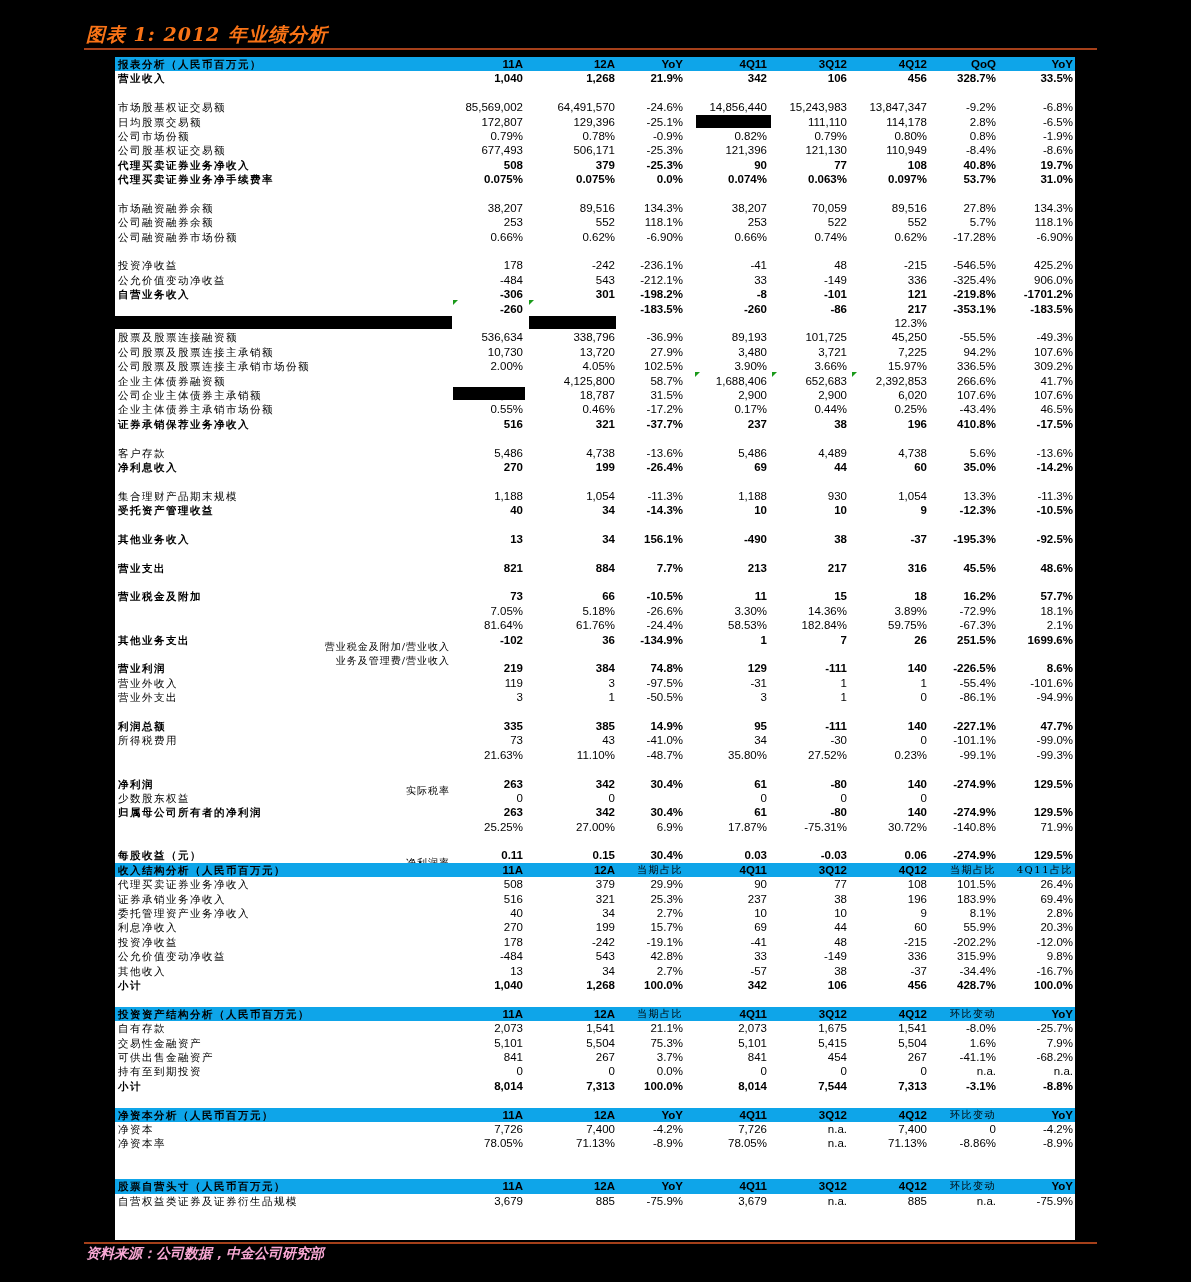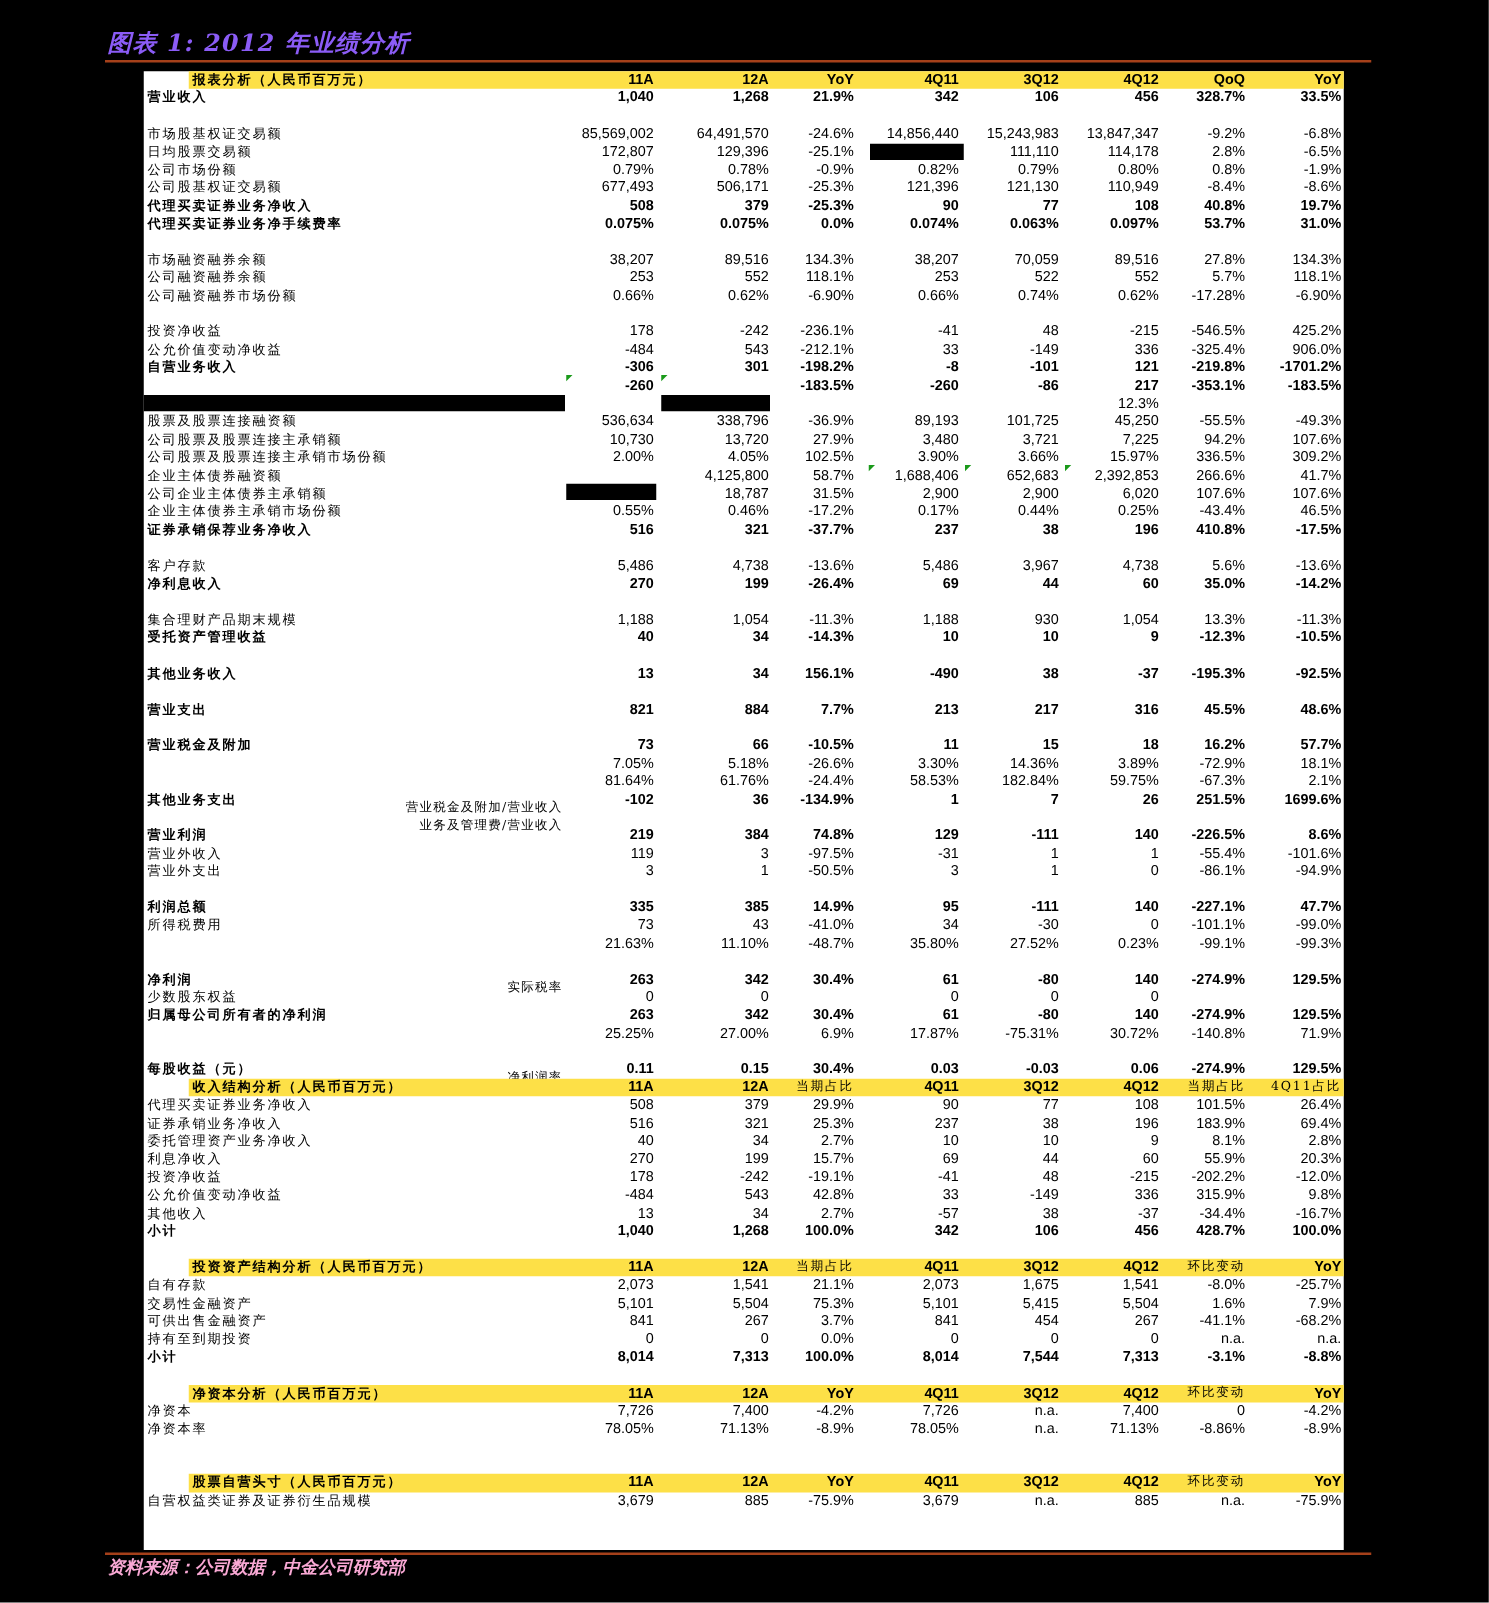--- a/index.html
+++ b/index.html
@@ -2,36 +2,36 @@
 <html><head>
 <meta charset="utf-8">
 <style>
   html, body { margin: 0; padding: 0; }
   body {
     width: 1191px; height: 1282px; background: #000; position: relative; overflow: hidden;
     font-family: "Liberation Sans", "DejaVu Sans", sans-serif;
   }
   .fig-title {
     position: absolute; left: 86px; top: 22px;
-    color: #8b5cf6; font-style: italic; font-weight: bold; font-size: 19px;
+    color: #f97316; font-style: italic; font-weight: bold; font-size: 19px;
     font-family: "DejaVu Serif", serif; letter-spacing: 1px;
   }
   .rule { position: absolute; left: 84px; width: 1013px; height: 2px; background: #a5401a; }
   .rule.top { top: 48px; }
   .rule.bottom { top: 1242px; }
   .source {
     position: absolute; left: 86px; top: 1245px;
     color: #f9a8d4; font-style: italic; font-weight: bold; font-size: 14px;
     font-family: "DejaVu Serif", serif;
   }
   .sheet {
     position: absolute; left: 115px; top: 57px; width: 960px; height: 1183px; background: #fff;
   }
   .row { position: relative; height: 14.4px; font-size: 11.5px; line-height: 14.4px; color: #000; }
-  .row.hdr { background: #fde047; font-weight: bold; margin-left: 36px; }
+  .row.hdr { background: #0ea5e9; font-weight: bold; }
   .row.bold { font-weight: bold; padding-left: 32px; }
   .row.gap { height: 14.4px; }
   .cell { position: absolute; top: 0; text-align: right; white-space: nowrap; }
   .lbl { left: 3px; text-align: left; font-family: "DejaVu Serif", serif; font-size: 10.5px; letter-spacing: 1.5px; }
   .sub { right: 625px; text-align: right; font-family: "DejaVu Serif", serif; font-size: 10px; letter-spacing: 1px; font-weight: normal; margin-top: 36px; }
   .hdr .lbl { font-weight: bold; }
   .c1 { right: 552px; } .c2 { right: 460px; } .c3 { right: 392px; }
   .c4 { right: 308px; } .c5 { right: 228px; } .c6 { right: 148px; }
   .c7 { right: 79px; } .c8 { right: 2px; }
   .zh { font-family: "DejaVu Serif", serif; font-size: 10px; letter-spacing: 1.5px; font-weight: normal; }
@@ -301,21 +301,21 @@
       <span class="cell c7">410.8%</span>
       <span class="cell c8">-17.5%</span>
     </div>
     <div class="row gap"></div>
     <div class="row">
       <span class="cell lbl">客户存款</span>
       <span class="cell c1">5,486</span>
       <span class="cell c2">4,738</span>
       <span class="cell c3">-13.6%</span>
       <span class="cell c4">5,486</span>
-      <span class="cell c5">3,967</span>
+      <span class="cell c5">4,489</span>
       <span class="cell c6">4,738</span>
       <span class="cell c7">5.6%</span>
       <span class="cell c8">-13.6%</span>
     </div>
     <div class="row bold">
       <span class="cell lbl">净利息收入</span>
       <span class="cell c1">270</span>
       <span class="cell c2">199</span>
       <span class="cell c3">-26.4%</span>
       <span class="cell c4">69</span>

